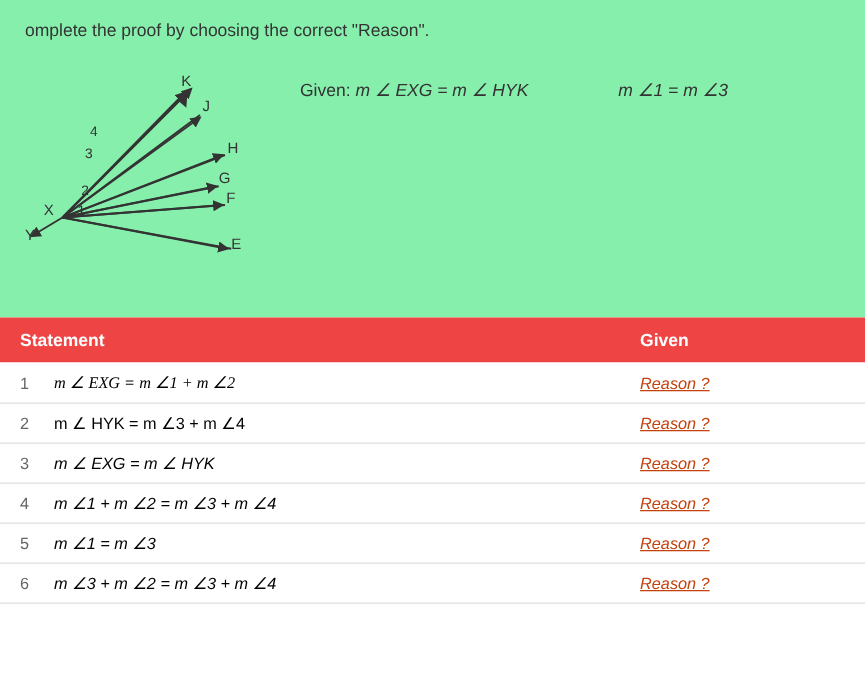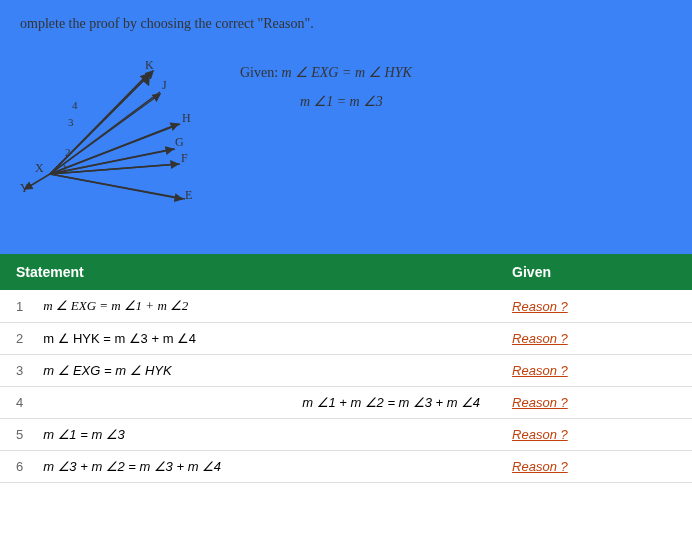--- a/index.html
+++ b/index.html
@@ -6,22 +6,21 @@
     body {
       font-family: Arial, sans-serif;
       background: #fff;
       width: 692px;
       min-height: 545px;
       overflow: hidden;
     }
 
     .top-section {
       padding: 16px 20px 10px 20px;
-      background: #3b82f6;
-      font-family: Liberation Serif, serif;
+      background: #86efac;
     }
 
     .instruction {
       font-size: 14px;
       color: #333;
       margin-bottom: 12px;
     }
 
     .content-area {
       display: flex;
@@ -36,21 +35,21 @@
       flex-shrink: 0;
     }
 
     .diagram-area svg {
       width: 200px;
       height: 200px;
     }
 
     .given-prove {
       display: flex;
-      flex-direction: column;
+      flex-direction: row;
       gap: 12px;
       padding-top: 20px;
     }
 
     .given-prove .line {
       font-size: 14px;
       color: #333;
     }
 
     .math {
@@ -58,21 +57,21 @@
     }
 
     
     .proof-table {
       width: 100%;
       border-collapse: collapse;
       margin-top: 0;
     }
 
     .proof-table thead tr {
-      background: #15803d;
+      background: #ef4444;
     }
 
     .proof-table thead th {
       color: #fff;
       text-align: left;
       padding: 10px 16px;
       font-size: 14px;
       font-weight: bold;
     }
 
@@ -193,21 +192,21 @@
         <td style="">m ∠ HYK = m ∠3 + m ∠4</td>
         <td><span class="reason-link">Reason ?</span></td>
       </tr>
       <tr>
         <td class="row-num">3</td>
         <td style="font-style: italic;">m ∠ EXG = m ∠ HYK</td>
         <td><span class="reason-link">Reason ?</span></td>
       </tr>
       <tr>
         <td class="row-num">4</td>
-        <td style="font-style: italic; text-align: right;">m ∠1 + m ∠2 = m ∠3 + m ∠4</td>
+        <td style="font-style: italic;">m ∠1 + m ∠2 = m ∠3 + m ∠4</td>
         <td><span class="reason-link">Reason ?</span></td>
       </tr>
       <tr>
         <td class="row-num">5</td>
         <td style="font-style: italic;">m ∠1 = m ∠3</td>
         <td><span class="reason-link">Reason ?</span></td>
       </tr>
       <tr>
         <td class="row-num">6</td>
         <td style="font-style: italic;">m ∠3 + m ∠2 = m ∠3 + m ∠4</td>

